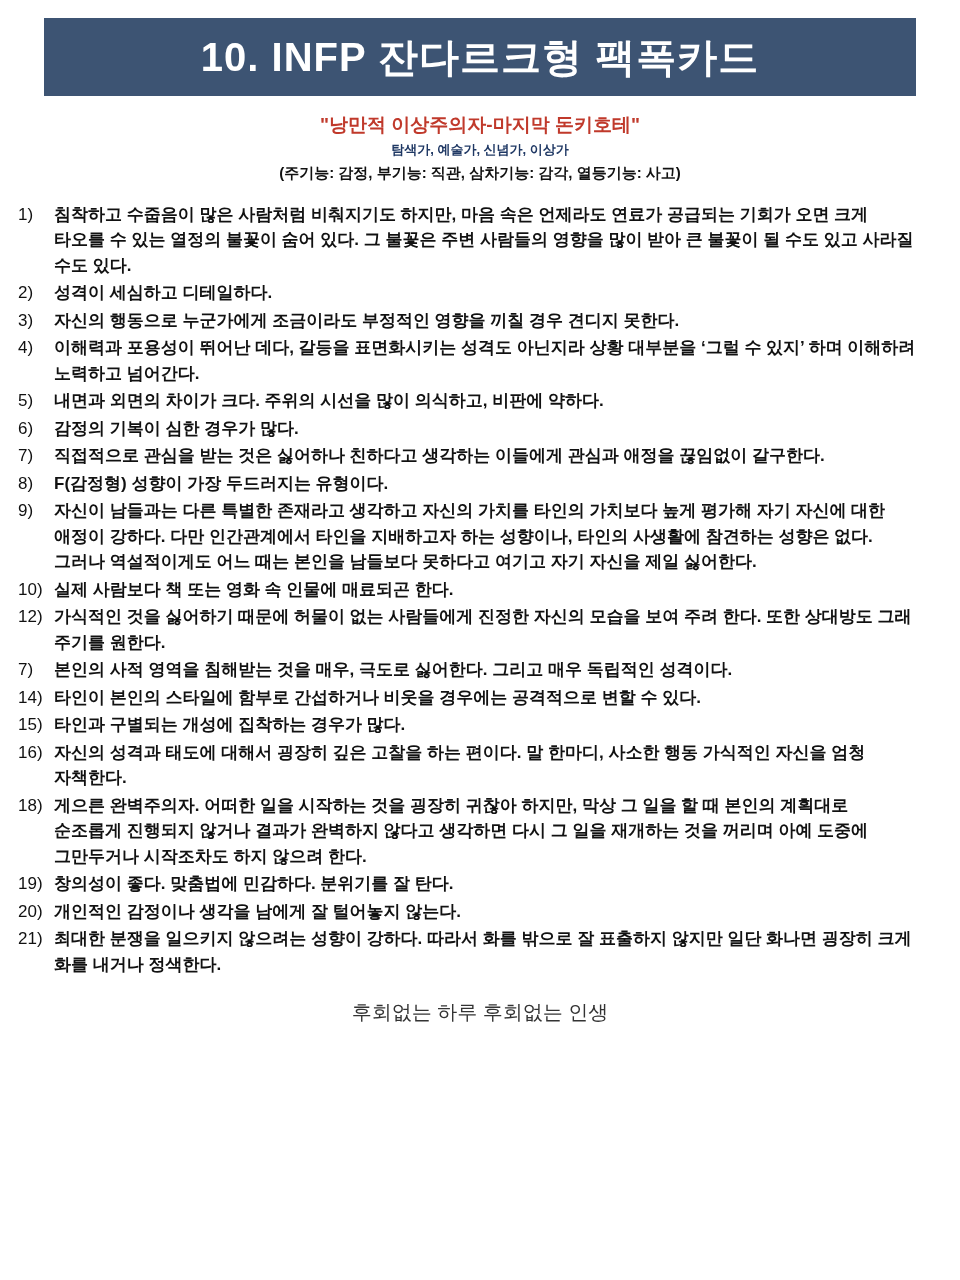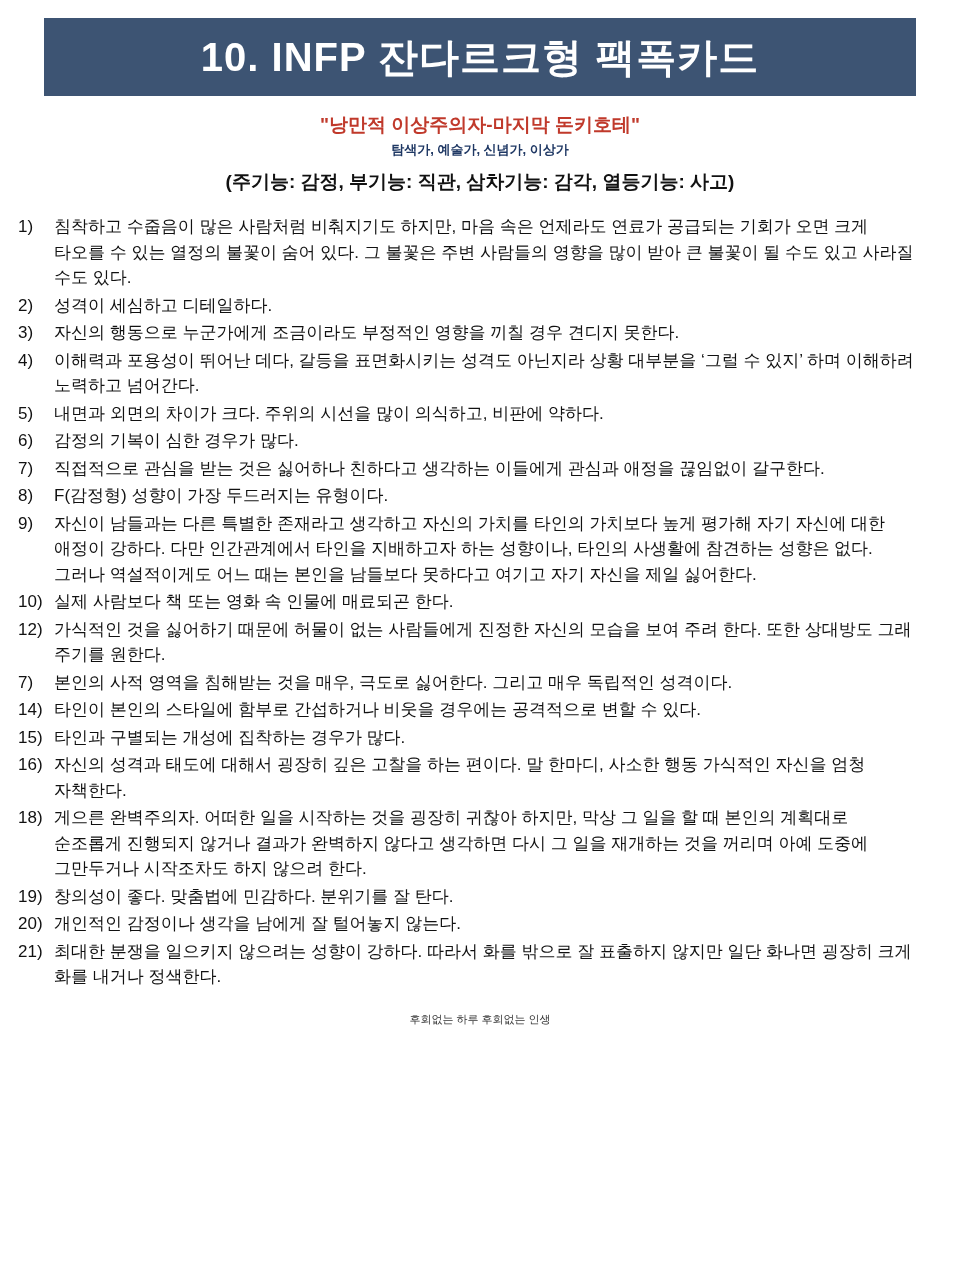--- a/index.html
+++ b/index.html
@@ -48,23 +48,23 @@
     font-weight: bold;
   }
   .sub-roles {
     color: #1f3864;
     font-size: 13px;
     font-weight: bold;
     margin-top: 2px;
   }
   .sub-functions {
     color: #111111;
-    font-size: 19px;
+    font-size: 15px;
     font-weight: bold;
-    margin-top: 10px;
+    margin-top: 3px;
   }
   .list {
     margin: 18px 14px 0 14px;
     padding: 0;
     list-style: none;
   }
   .list li {
     display: flex;
     align-items: flex-start;
     margin-bottom: 2px;
@@ -79,26 +79,27 @@
     line-height: 1.5;
     color: #111111;
   }
   .item-text {
     flex: 1 1 auto;
     font-size: 17px;
     line-height: 1.5;
     color: #111111;
     word-break: keep-all;
     padding-right: 26px;
+    font-weight: bold;
   }
   .footer {
     margin-top: 22px;
     padding-bottom: 16px;
     text-align: center;
-    font-size: 11px;
+    font-size: 20px;
     color: #333333;
   }
 </style>
 </head>
 <body>
 
 <div class="page">
 
   <div class="title-bar" style="background: rgb(61, 84, 115);">
     <div class="title-text">10. INFP 잔다르크형 팩폭카드</div>

